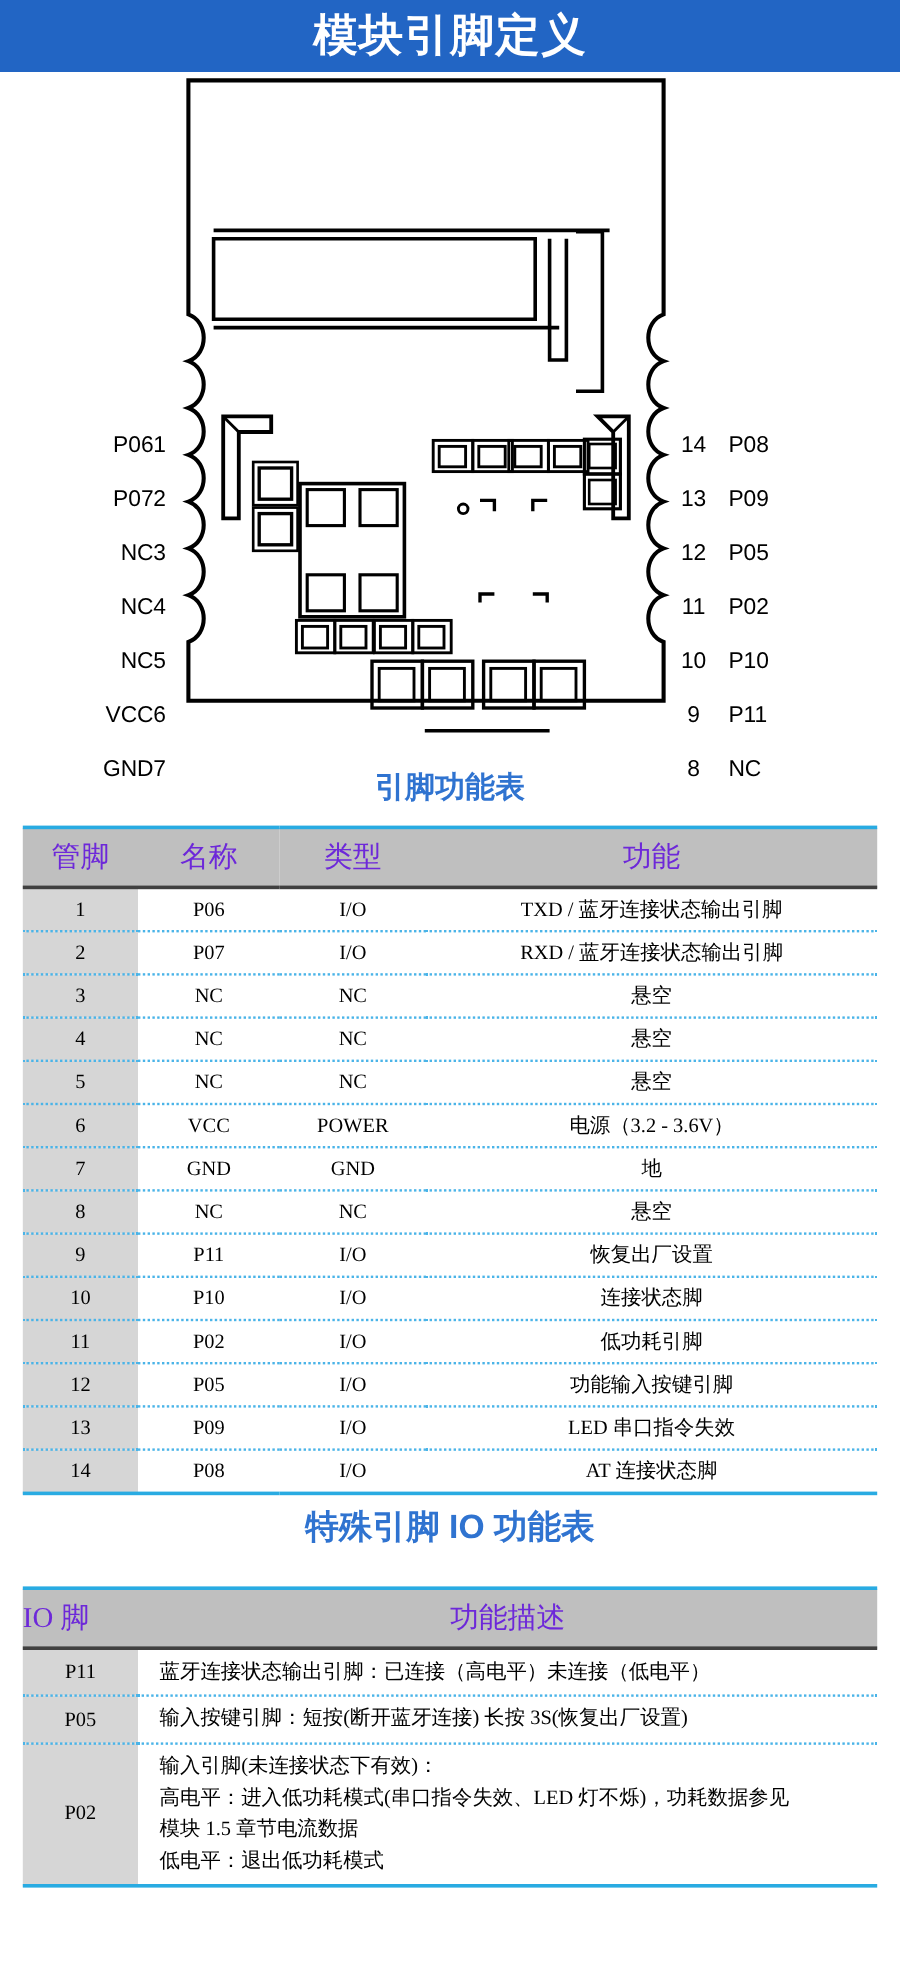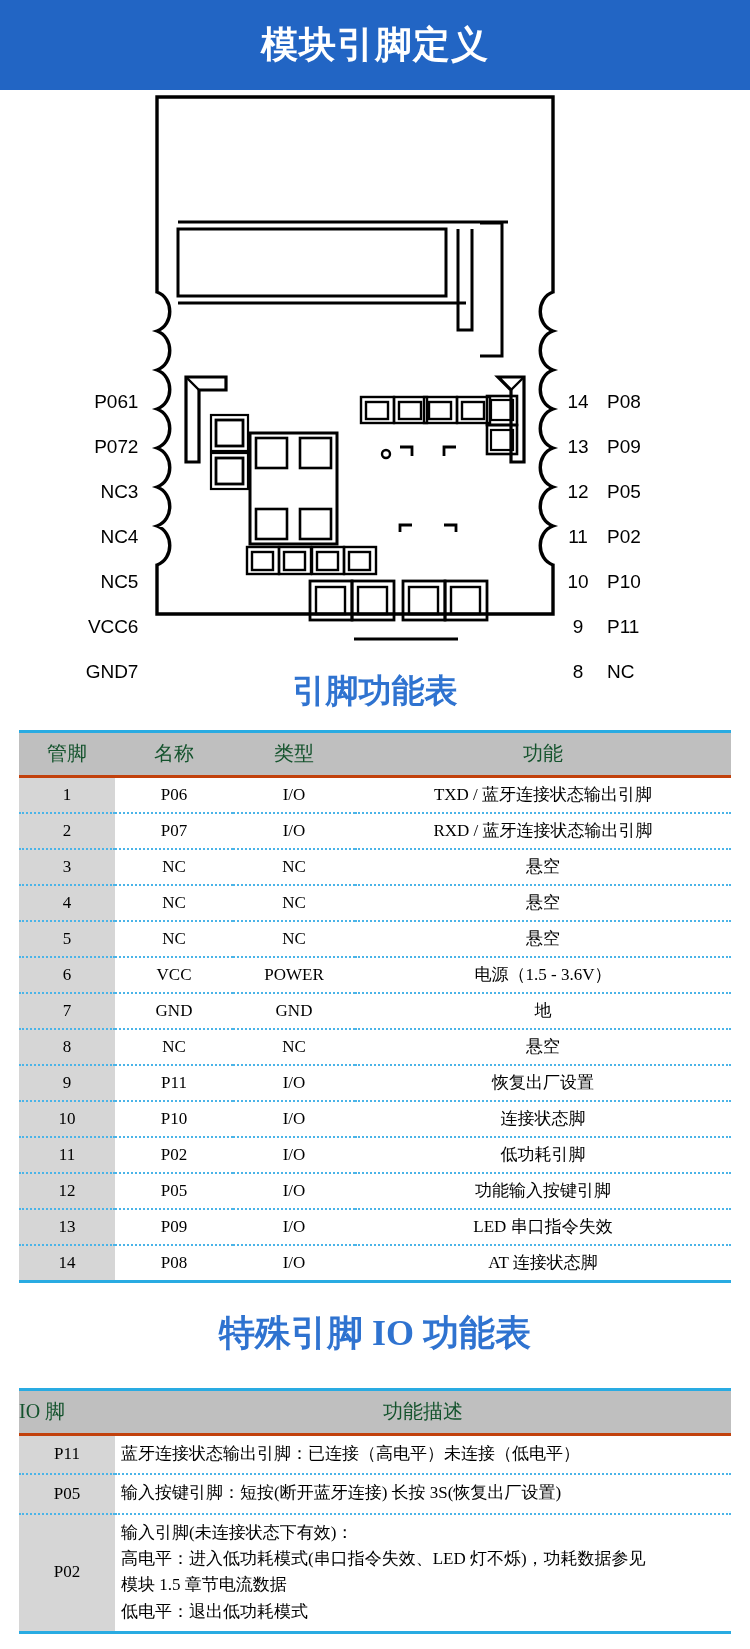--- a/index.html
+++ b/index.html
@@ -11,21 +11,21 @@
     width: 750px;
     height: 1649px;
     font-family: "Liberation Serif", "DejaVu Serif", serif;
     position: relative;
     overflow: hidden;
   }
 
   
   .banner {
     width: 750px;
-    height: 90px;
+    height: 60px;
     background: #2265c4;
     display: flex;
     align-items: center;
     justify-content: center;
   }
   .banner-title {
     color: #ffffff;
     font-family: "Liberation Sans", "DejaVu Sans", sans-serif;
     font-weight: bold;
     font-size: 37px;
@@ -56,37 +56,37 @@
   .pin-right-num  { text-align: center; width: 24px; }
   .pin-right-name { text-align: left;  width: 54px; }
 
   
   .section-title {
     text-align: center;
     color: #2f73d0;
     font-family: "Liberation Sans", "DejaVu Sans", sans-serif;
     font-weight: bold;
   }
-  .section-title.t1 { font-size: 33px; padding: 14px 0 16px; }
-  .section-title.t2 { font-size: 36px; padding: 26px 0 30px; font-family: Liberation Serif, serif; }
+  .section-title.t1 { font-size: 25px; padding: 14px 0 16px; }
+  .section-title.t2 { font-size: 28px; padding: 8px 0 30px; }
 
   
   .tbl {
     width: 712px;
     margin: 0 auto;
     border-collapse: collapse;
     table-layout: fixed;
   }
   .tbl thead th {
     background: #bfbfbf;
     border-top: 3px solid #29abe2;
-    border-bottom: 3px solid #c2410c;
-    font-size: 20px;
+    border-bottom: 3px solid #404040;
+    font-size: 24px;
     font-weight: normal;
-    color: #14532d;
+    color: #6d28d9;
     padding: 7px 0 8px;
   }
   .tbl tbody td {
     font-size: 17px;
     color: #000;
     padding: 5px 0 6px;
     border-bottom: 2px dotted #4ab4e8;
     text-align: center;
     background: #ffffff;
   }
@@ -105,21 +105,21 @@
   .tbl-pin col.c2 { width: 118px; }
   .tbl-pin col.c3 { width: 122px; }
   .tbl-pin col.c4 { width: 376px; }
 
   
   .tbl-io col.c1 { width: 96px; }
   .tbl-io col.c2 { width: 616px; }
   .tbl-io thead th.hdr-io  { text-align: left; padding-left: 0; }
   .tbl-io tbody td.desc {
     text-align: left;
-    padding-left: 6px;
+    padding-left: 18px;
     padding-right: 8px;
     line-height: 1.55;
   }
   .tbl-io tbody td.desc .line { display: block; white-space: nowrap; }
 </style>
 </head>
 <body>
 
 <div class="banner">
   <div class="banner-title">模块引脚定义</div>
@@ -310,21 +310,21 @@
     <tr>
       <td class="col-pin">5</td>
       <td>NC</td>
       <td>NC</td>
       <td>悬空</td>
     </tr>
     <tr>
       <td class="col-pin">6</td>
       <td>VCC</td>
       <td>POWER</td>
-      <td>电源（1.5 - 3.6V）</td>
+      <td>电源（3.2 - 3.6V）</td>
     </tr>
     <tr>
       <td class="col-pin">7</td>
       <td>GND</td>
       <td>GND</td>
       <td>地</td>
     </tr>
     <tr>
       <td class="col-pin">8</td>
       <td>NC</td>

